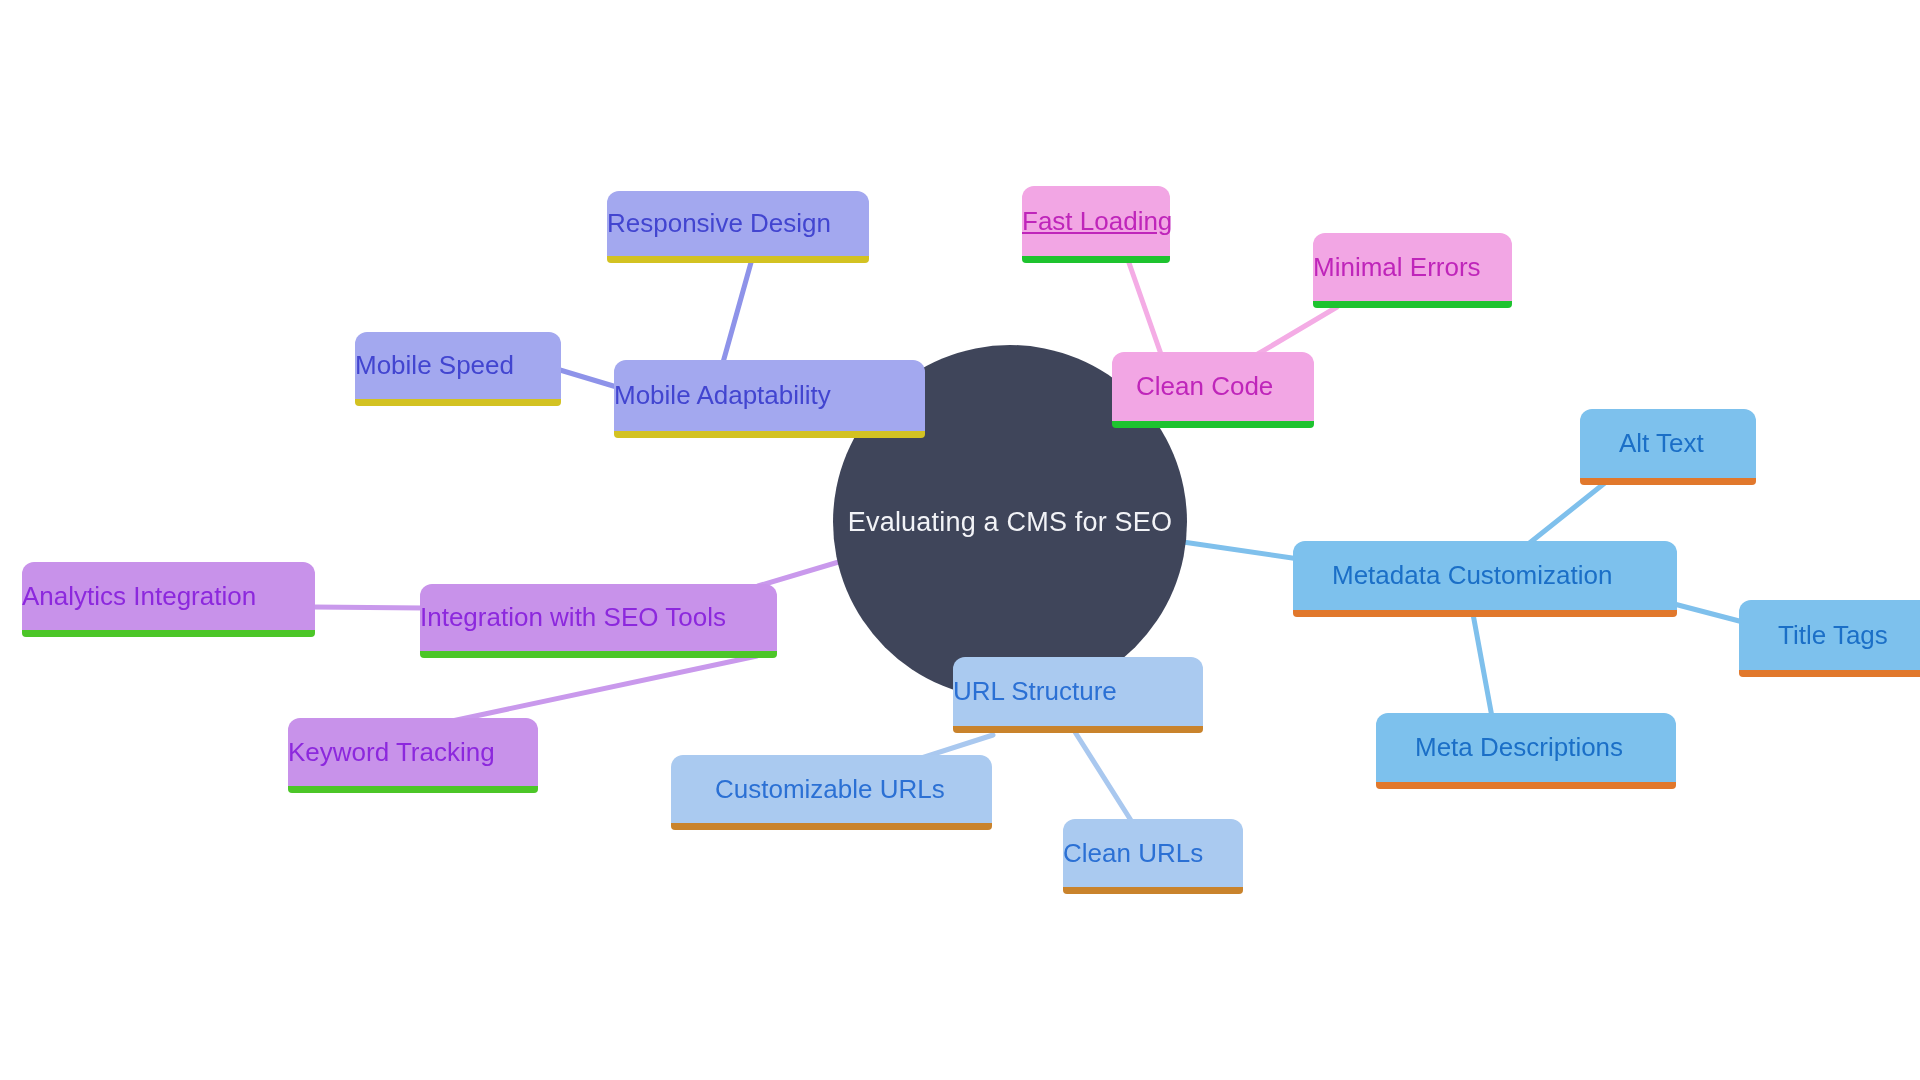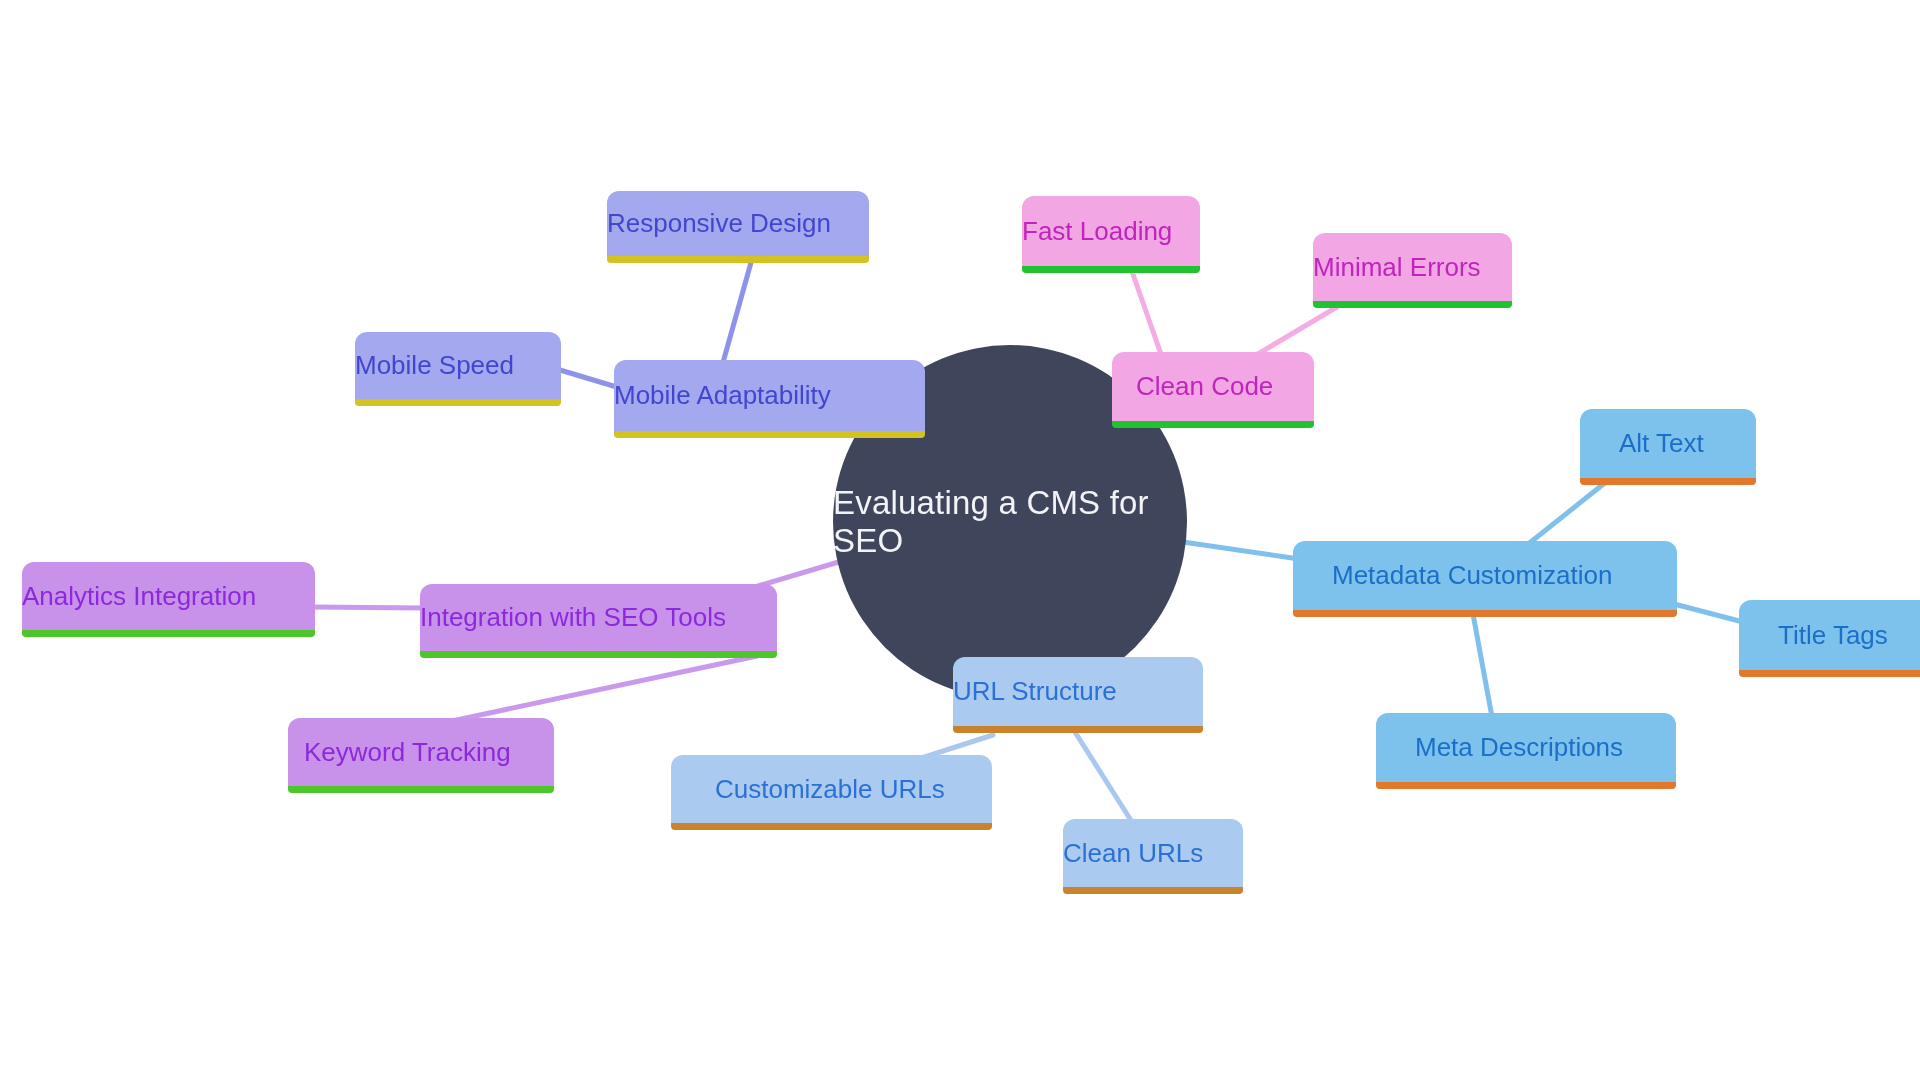--- a/index.html
+++ b/index.html
@@ -6,21 +6,21 @@
   body{
     width:1920px;height:1080px;position:relative;overflow:hidden;
     background:#ffffff;
     font-family:"Liberation Sans", sans-serif;
   }
   svg.connectors{position:absolute;left:0;top:0;}
   .center-node{
     position:absolute;left:833px;top:345px;width:354px;height:354px;
     border-radius:50%;background:#3f455a;color:#f2f3f7;
     display:flex;align-items:center;justify-content:center;
-    font-size:33px;letter-spacing:0.2px;
+    font-size:27px;letter-spacing:0.2px;
   }
   .node{
     position:absolute;display:flex;align-items:center;justify-content:flex-start;
     white-space:nowrap;font-size:26px;border-radius:12px 12px 4px 4px;
   }
   .b-mobile{background:#a3a8ef;color:#4245d0;border-bottom:7px solid #d3c222;}
   .b-code{background:#f2a6e4;color:#bf25ba;border-bottom:7px solid #1ec32f;}
   .b-meta{background:#7dc1ed;color:#1b6fc7;border-bottom:7px solid #e1782c;padding-left:39px;}
   .b-tools{background:#c892ea;color:#8c28dd;border-bottom:7px solid #4cc628;}
   .b-url{background:#aacaf0;color:#2b70d4;border-bottom:7px solid #c9832c;}
@@ -56,21 +56,21 @@
 <div class="node b-mobile" style="left:607px;top:191px;width:262px;height:65px;">
   <span>Responsive Design</span>
 </div>
 <div class="node b-mobile" style="left:347px;top:332px;width:206px;height:67px;margin-left:8px;">
   <span>Mobile Speed</span>
 </div>
 <div class="node b-mobile" style="left:614px;top:360px;width:311px;height:71px;">
   <span>Mobile Adaptability</span>
 </div>
 
-<div class="node b-code" style="left:1022px;top:196px;width:178px;height:70px;">
+<div class="node b-code" style="left:1022px;top:186px;width:148px;height:70px;text-decoration:underline;">
   <span>Fast Loading</span>
 </div>
 <div class="node b-code" style="left:1313px;top:233px;width:199px;height:68px;">
   <span>Minimal Errors</span>
 </div>
 <div class="node b-code" style="left:1112px;top:352px;width:178px;height:69px;padding-left:24px;">
   <span>Clean Code</span>
 </div>
 
 <div class="node b-meta" style="left:1580px;top:409px;width:137px;height:69px;">
@@ -85,21 +85,21 @@
 <div class="node b-meta" style="left:1376px;top:713px;width:261px;height:69px;">
   <span>Meta Descriptions</span>
 </div>
 
 <div class="node b-tools" style="left:22px;top:562px;width:293px;height:68px;">
   <span>Analytics Integration</span>
 </div>
 <div class="node b-tools" style="left:420px;top:584px;width:357px;height:67px;">
   <span>Integration with SEO Tools</span>
 </div>
-<div class="node b-tools" style="left:288px;top:718px;width:250px;height:68px;padding-left:16px;">
+<div class="node b-tools" style="left:288px;top:718px;width:250px;height:68px;">
   <span>Keyword Tracking</span>
 </div>
 
 <div class="node b-url" style="left:953px;top:657px;width:250px;height:69px;">
   <span>URL Structure</span>
 </div>
 <div class="node b-url" style="left:671px;top:755px;width:277px;height:68px;padding-left:44px;">
   <span>Customizable URLs</span>
 </div>
 <div class="node b-url" style="left:1063px;top:819px;width:180px;height:68px;">

